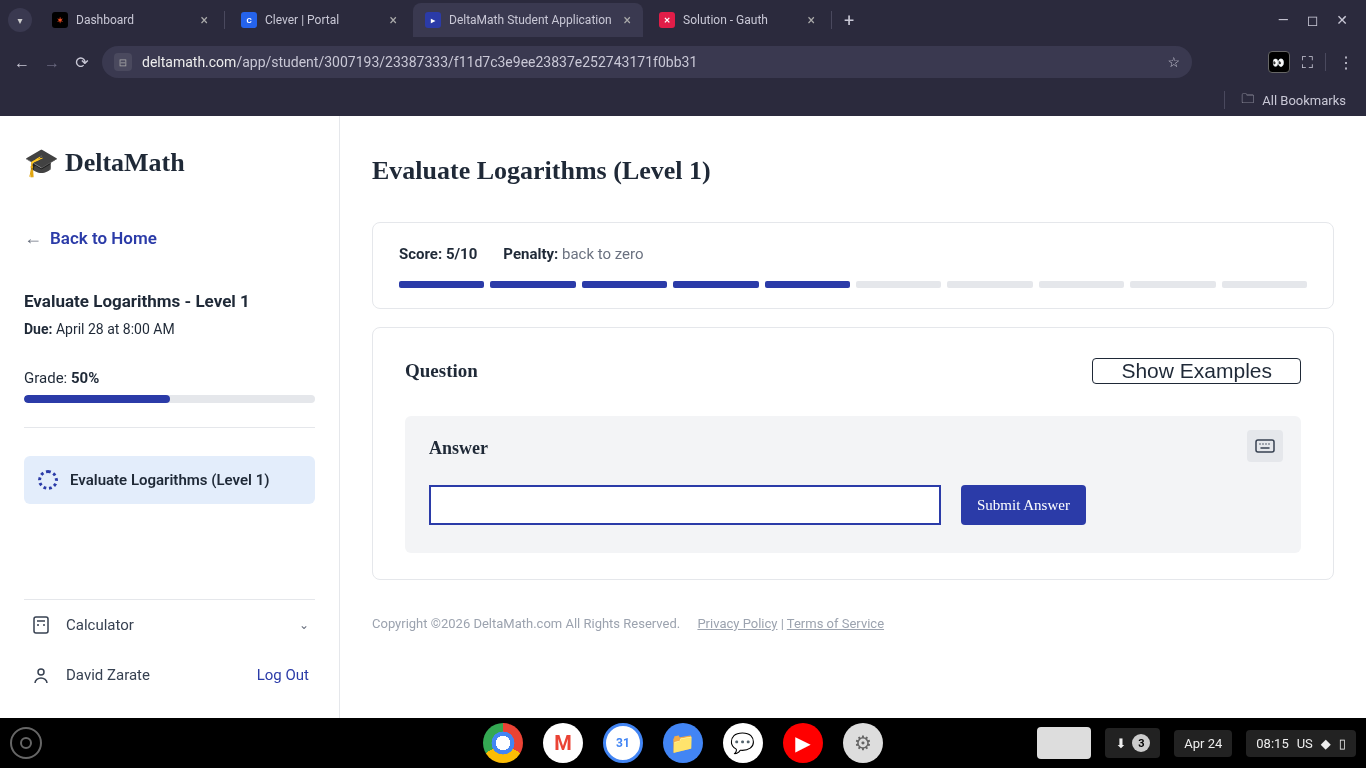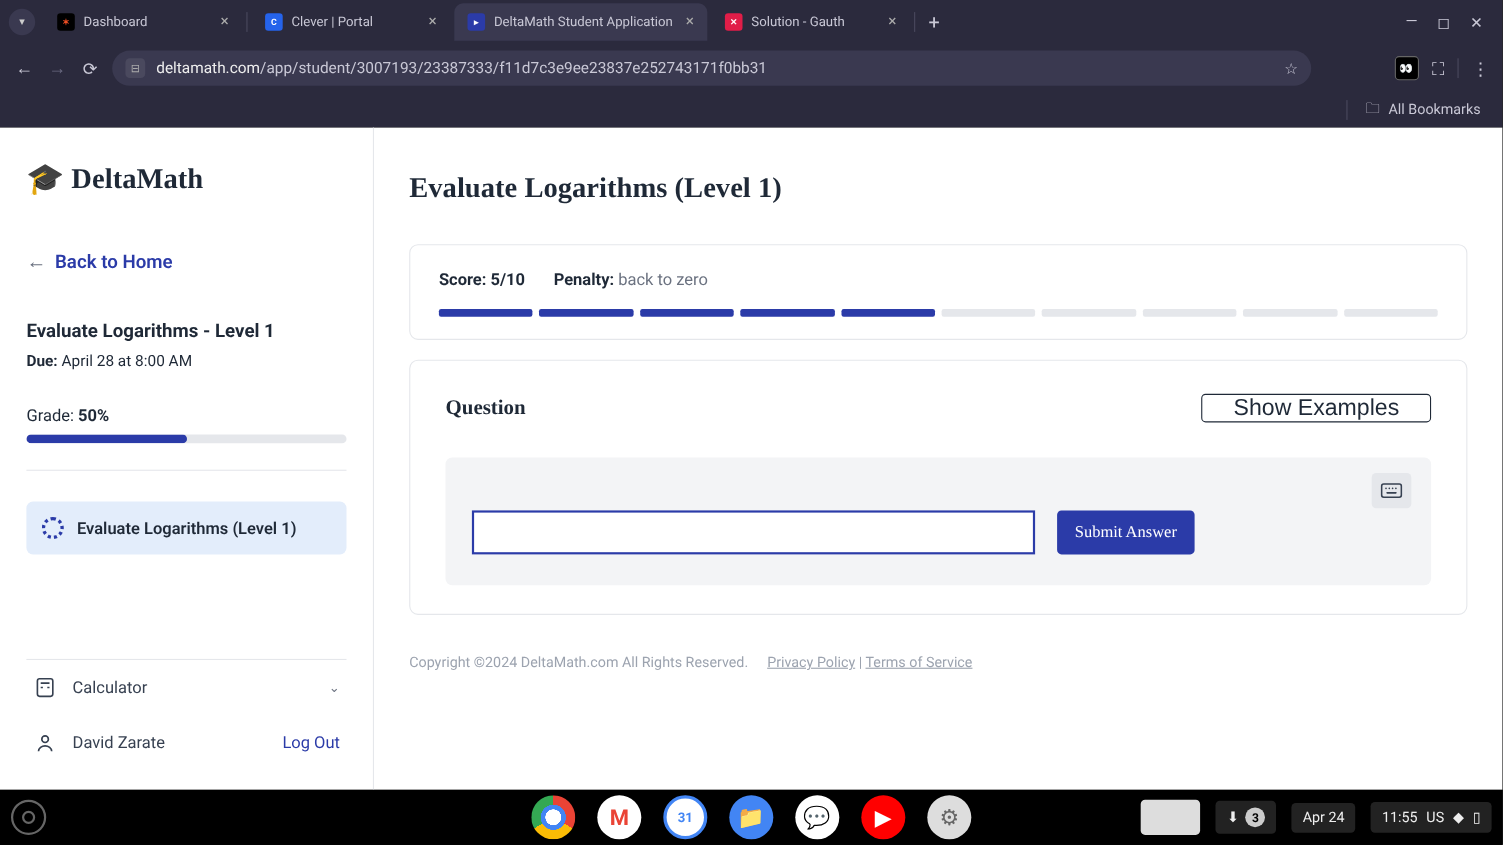--- a/index.html
+++ b/index.html
@@ -225,39 +225,40 @@
           <div class="pbox"></div>
         </div>
     </div>
 
     <div class="question-card">
       <div class="q-header">
         <div class="q-label">Question</div>
         <button class="show-examples">Show Examples</button>
       </div>
       <div class="answer-box">
+        <div class="a-label">Answer</div>
         <div class="kbd-btn">
           <svg width="20" height="14" viewBox="0 0 20 14" fill="none" stroke="#374151" stroke-width="1.5">
               <rect x="1" y="1" width="18" height="12" rx="2"></rect>
               <line x1="5" y1="5" x2="5" y2="5" stroke-linecap="round"></line>
               <line x1="8" y1="5" x2="8" y2="5" stroke-linecap="round"></line>
               <line x1="11" y1="5" x2="11" y2="5" stroke-linecap="round"></line>
               <line x1="14" y1="5" x2="14" y2="5" stroke-linecap="round"></line>
               <line x1="6" y1="9" x2="14" y2="9" stroke-linecap="round"></line>
             </svg>
         </div>
         <div class="answer-row">
           <input class="answer-input" value="" style="">
           <button class="submit-btn">Submit Answer</button>
         </div>
       </div>
     </div>
 
     <div class="footer">
-      <span>Copyright ©2024 DeltaMath.com All Rights Reserved.</span>
+      <span>Copyright ©2026 DeltaMath.com All Rights Reserved.</span>
       <a>Privacy Policy</a><span> | </span><a style="margin-left:0">Terms of Service</a>
     </div>
   </div>
 </div>
 
 <div class="taskbar">
   <div class="tb-left">
       <div class="inner"></div>
     </div>
   <div class="tb-center">
@@ -270,19 +271,19 @@
     <div class="tb-icon" style="background:#ddd;color:#666">⚙</div>
   </div>
   <div class="tb-right">
     <div class="tb-thumb"></div>
     <div class="tb-pill">
       <span>⬇</span>
       <span class="tb-dl-badge">3</span>
     </div>
     <div class="tb-pill">Apr 24</div>
     <div class="tb-pill" style="gap:8px">
-      <span>11:55</span>
+      <span>08:15</span>
       <span>US</span>
       <span>◆</span>
       <span>▯</span>
     </div>
   </div>
 </div>
 
 </body></html>

